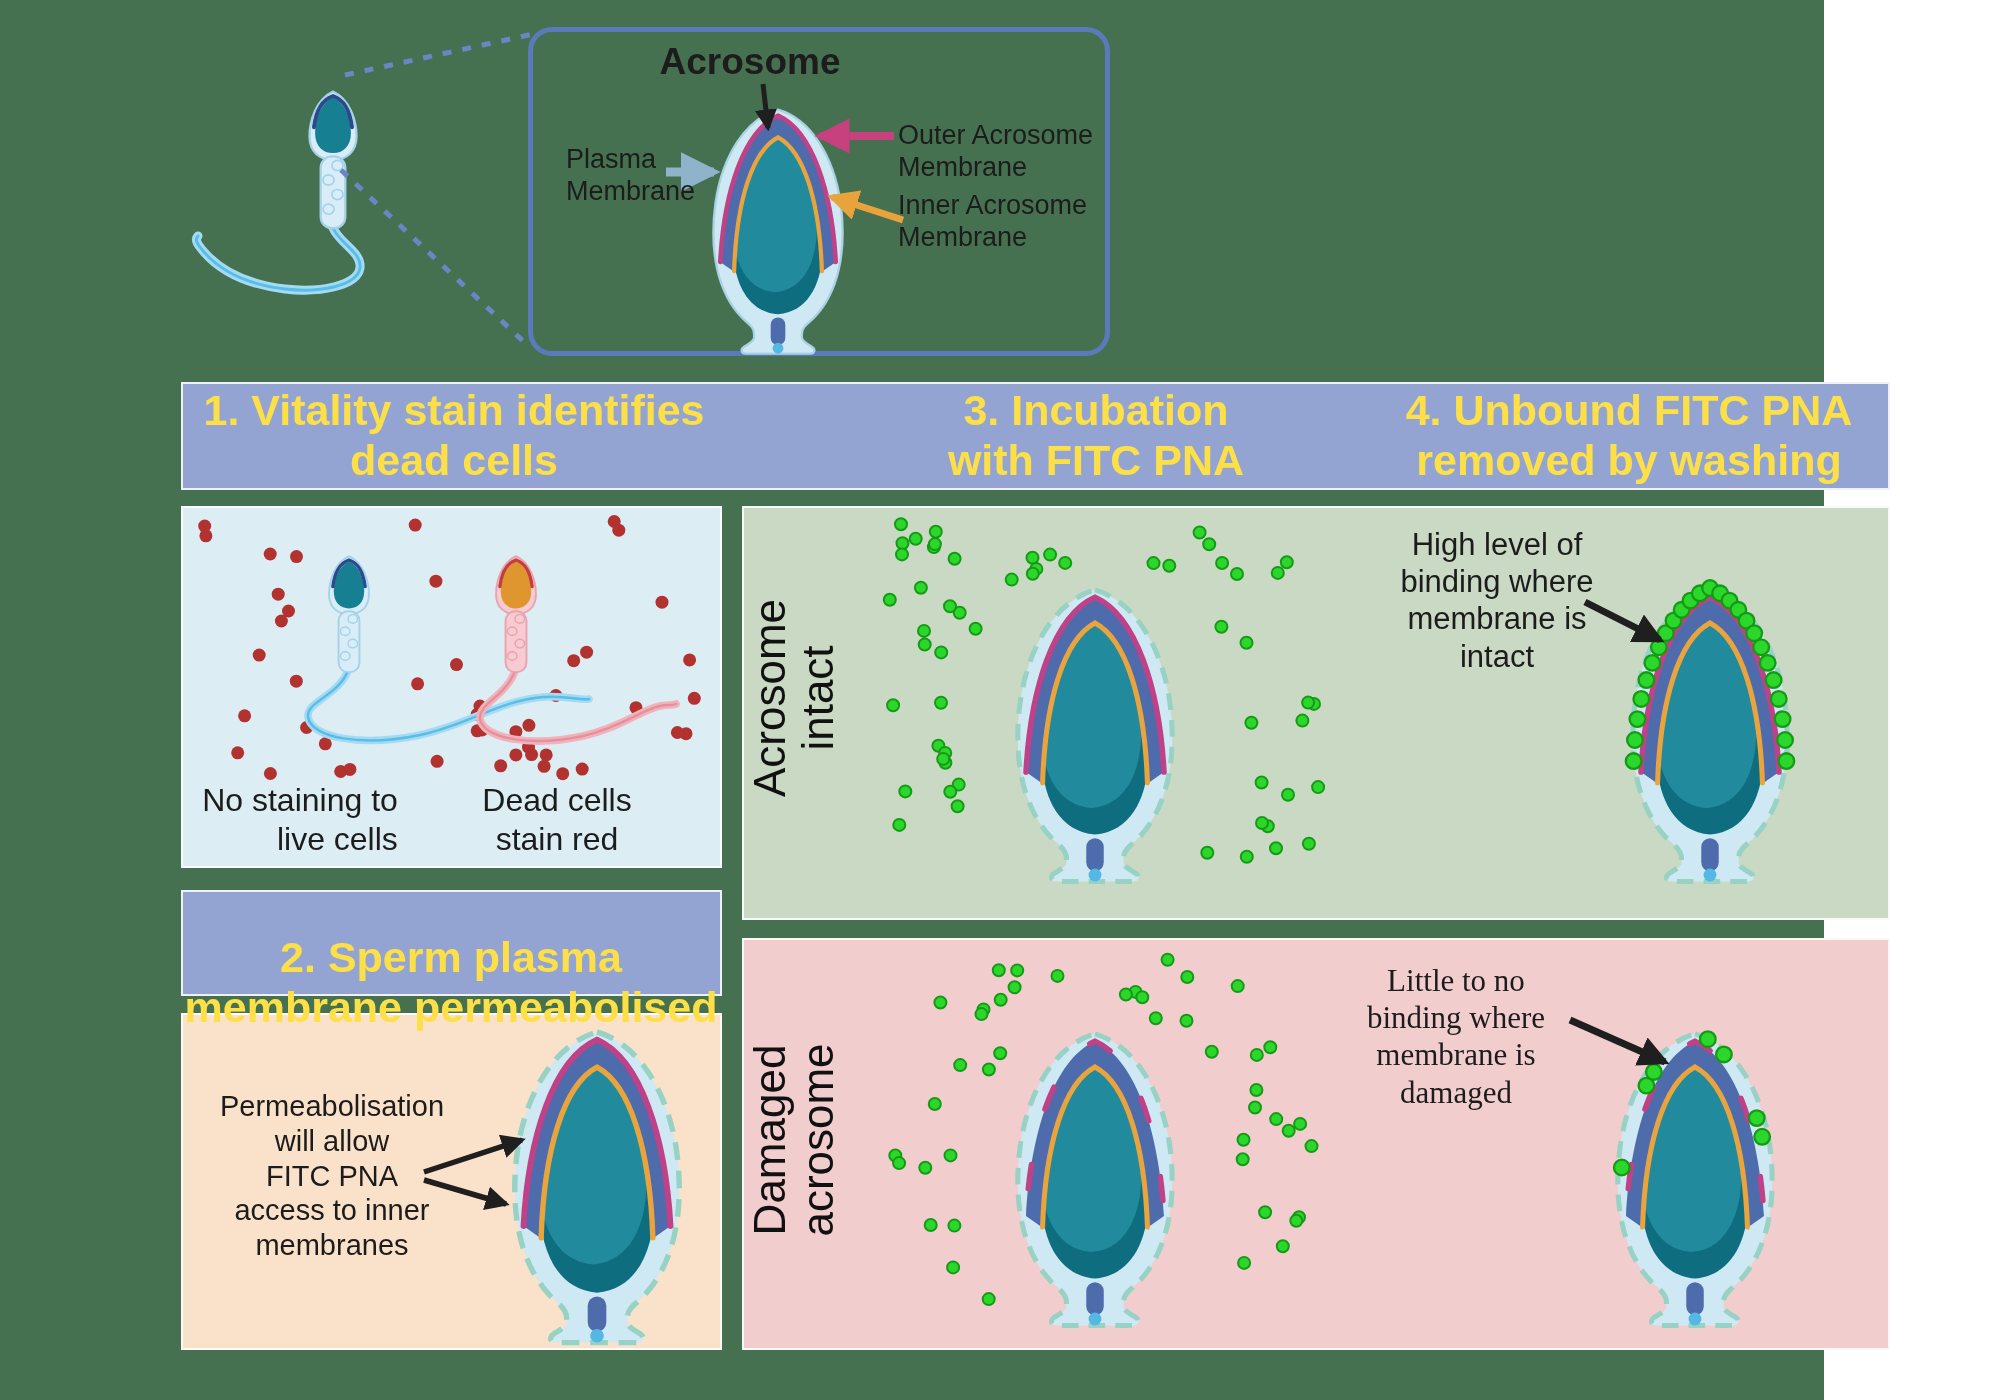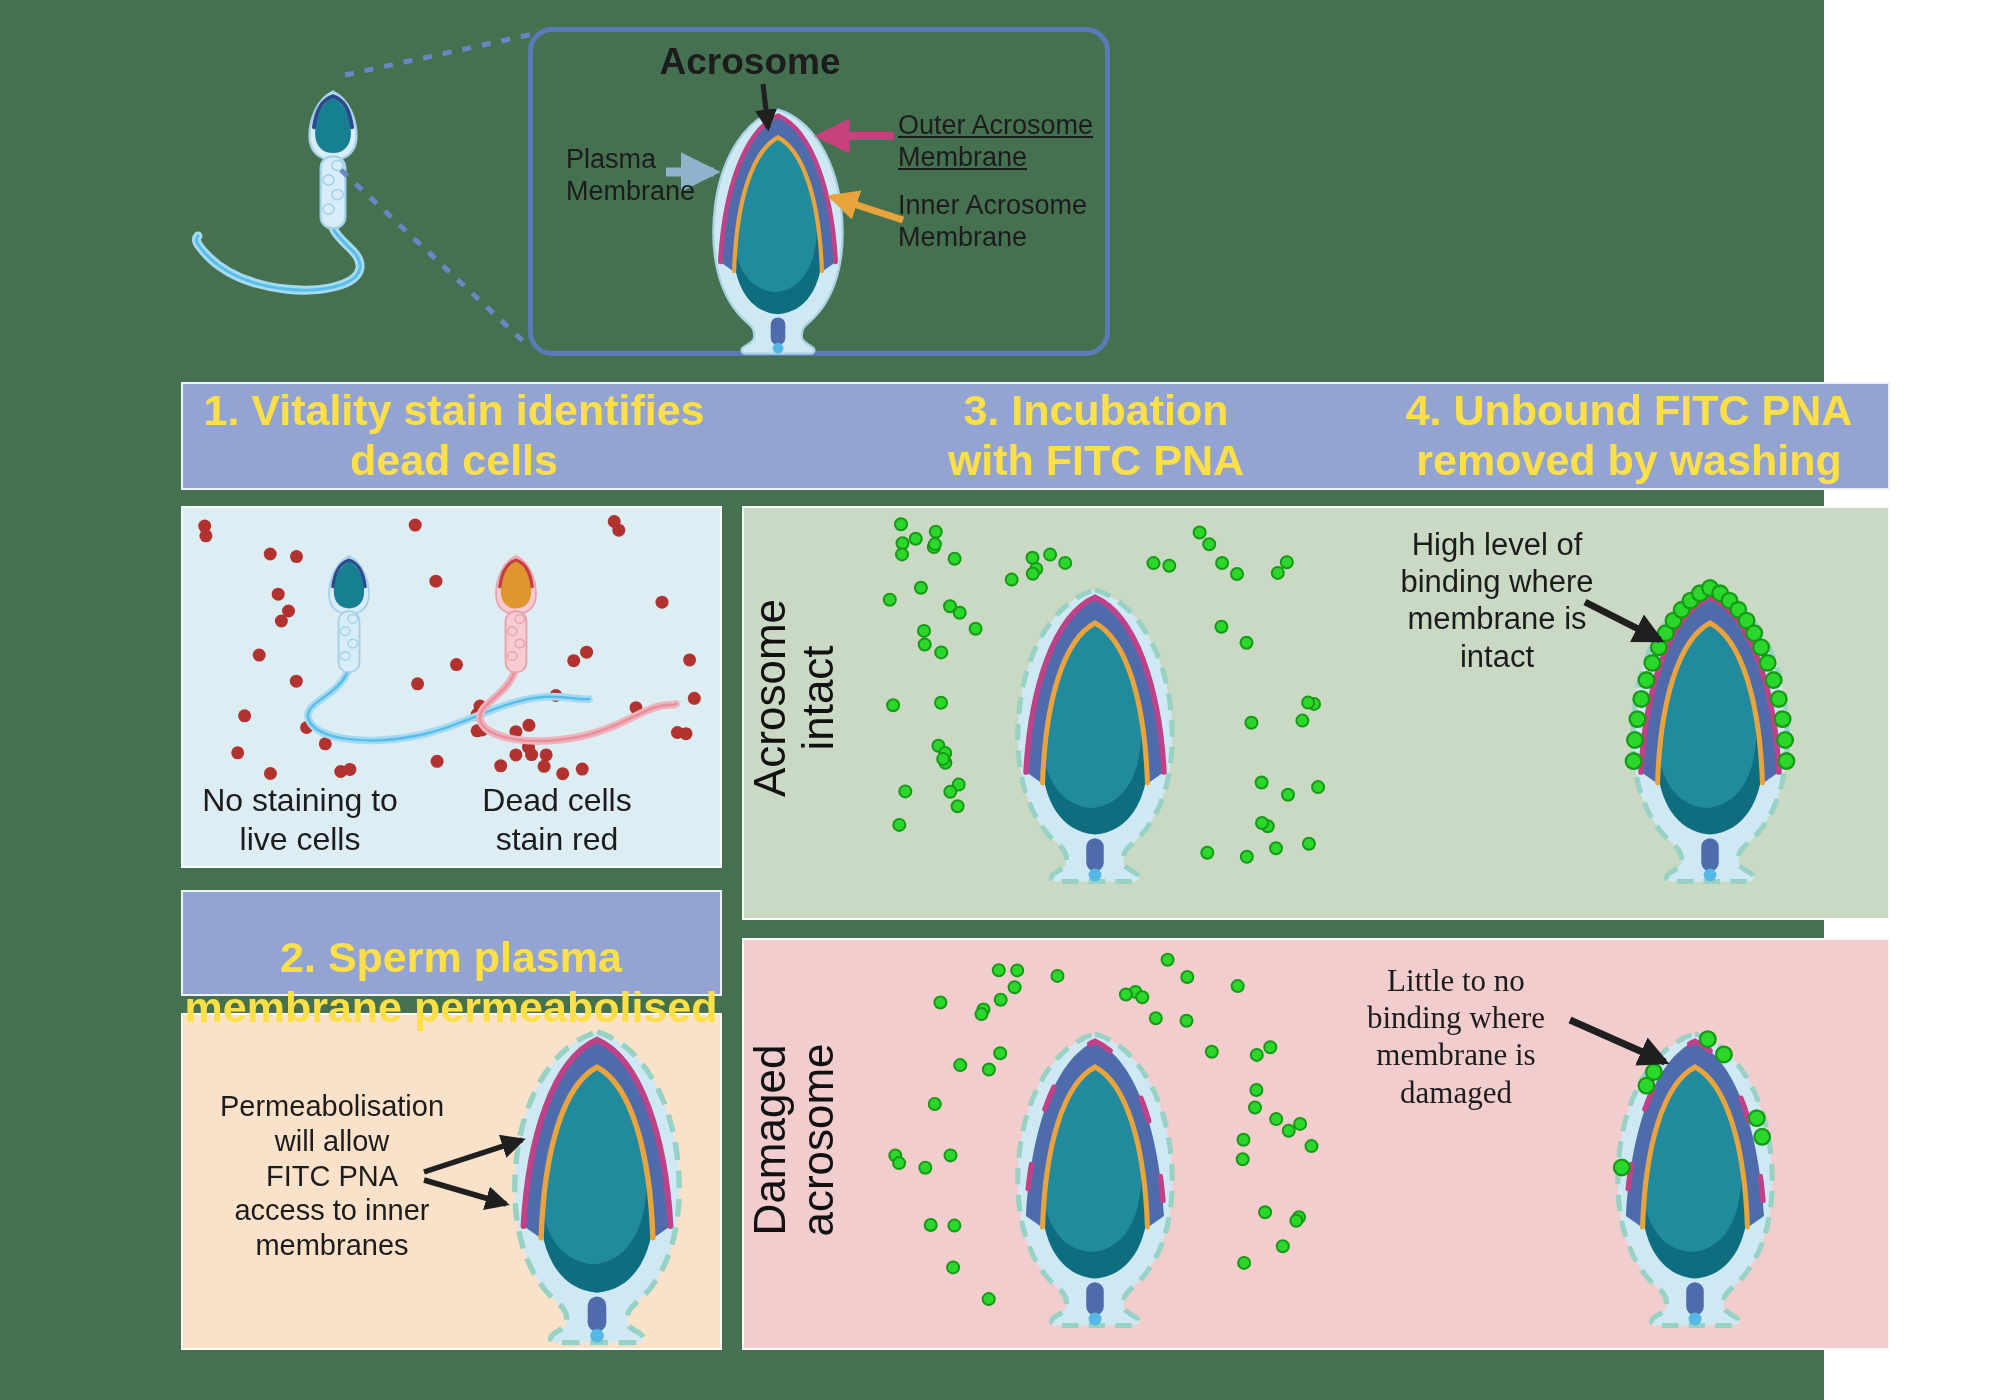--- a/index.html
+++ b/index.html
@@ -352,21 +352,21 @@
         <circle cx="73.0" cy="113.9" r="8.5" fill="#2bd72b" stroke="#169a16" stroke-width="2.5"></circle>
       </g>
       <line x1="1570" y1="1020" x2="1665" y2="1062" stroke="#1f1f1f" stroke-width="7" marker-end="url(#mBlack)"></line>
     </svg>
 
   <div class="txt inset-title center" style="left:750px;top:62px;">Acrosome</div>
   <div class="txt inset-label" style="left:566px;top:144px;">
     <span class="line">Plasma</span>
     <span class="line">Membrane</span>
   </div>
-  <div class="txt inset-label" style="left:898px;top:110px;text-decoration:underline;">
+  <div class="txt inset-label" style="left:898px;top:120px;">
     <span class="line">Outer Acrosome</span>
     <span class="line">Membrane</span>
   </div>
   <div class="txt inset-label" style="left:898px;top:190px;">
     <span class="line">Inner Acrosome</span>
     <span class="line">Membrane</span>
   </div>
 
   <div class="txt hdr center" style="left:454px;top:436px;">
     <span class="line">1. Vitality stain identifies</span>
@@ -378,21 +378,21 @@
   </div>
   <div class="txt hdr center" style="left:1629px;top:436px;">
     <span class="line">4. Unbound FITC PNA</span>
     <span class="line">removed by washing</span>
   </div>
   <div class="txt hdr center" style="left:451px;top:943px;margin-top:40px;">
     <span class="line">2. Sperm plasma</span>
     <span class="line">membrane permeabolised</span>
   </div>
 
-  <div class="txt caption center" style="left:300px;top:820px;">
+  <div class="txt caption center" style="left:300px;top:820px;text-align:right;">
     <span class="line">No staining to</span>
     <span class="line">live cells</span>
   </div>
   <div class="txt caption center" style="left:557px;top:820px;">
     <span class="line">Dead cells</span>
     <span class="line">stain red</span>
   </div>
 
   <div class="txt p2text center" style="left:332px;top:1176px;">
     <span class="line">Permeabolisation</span>

